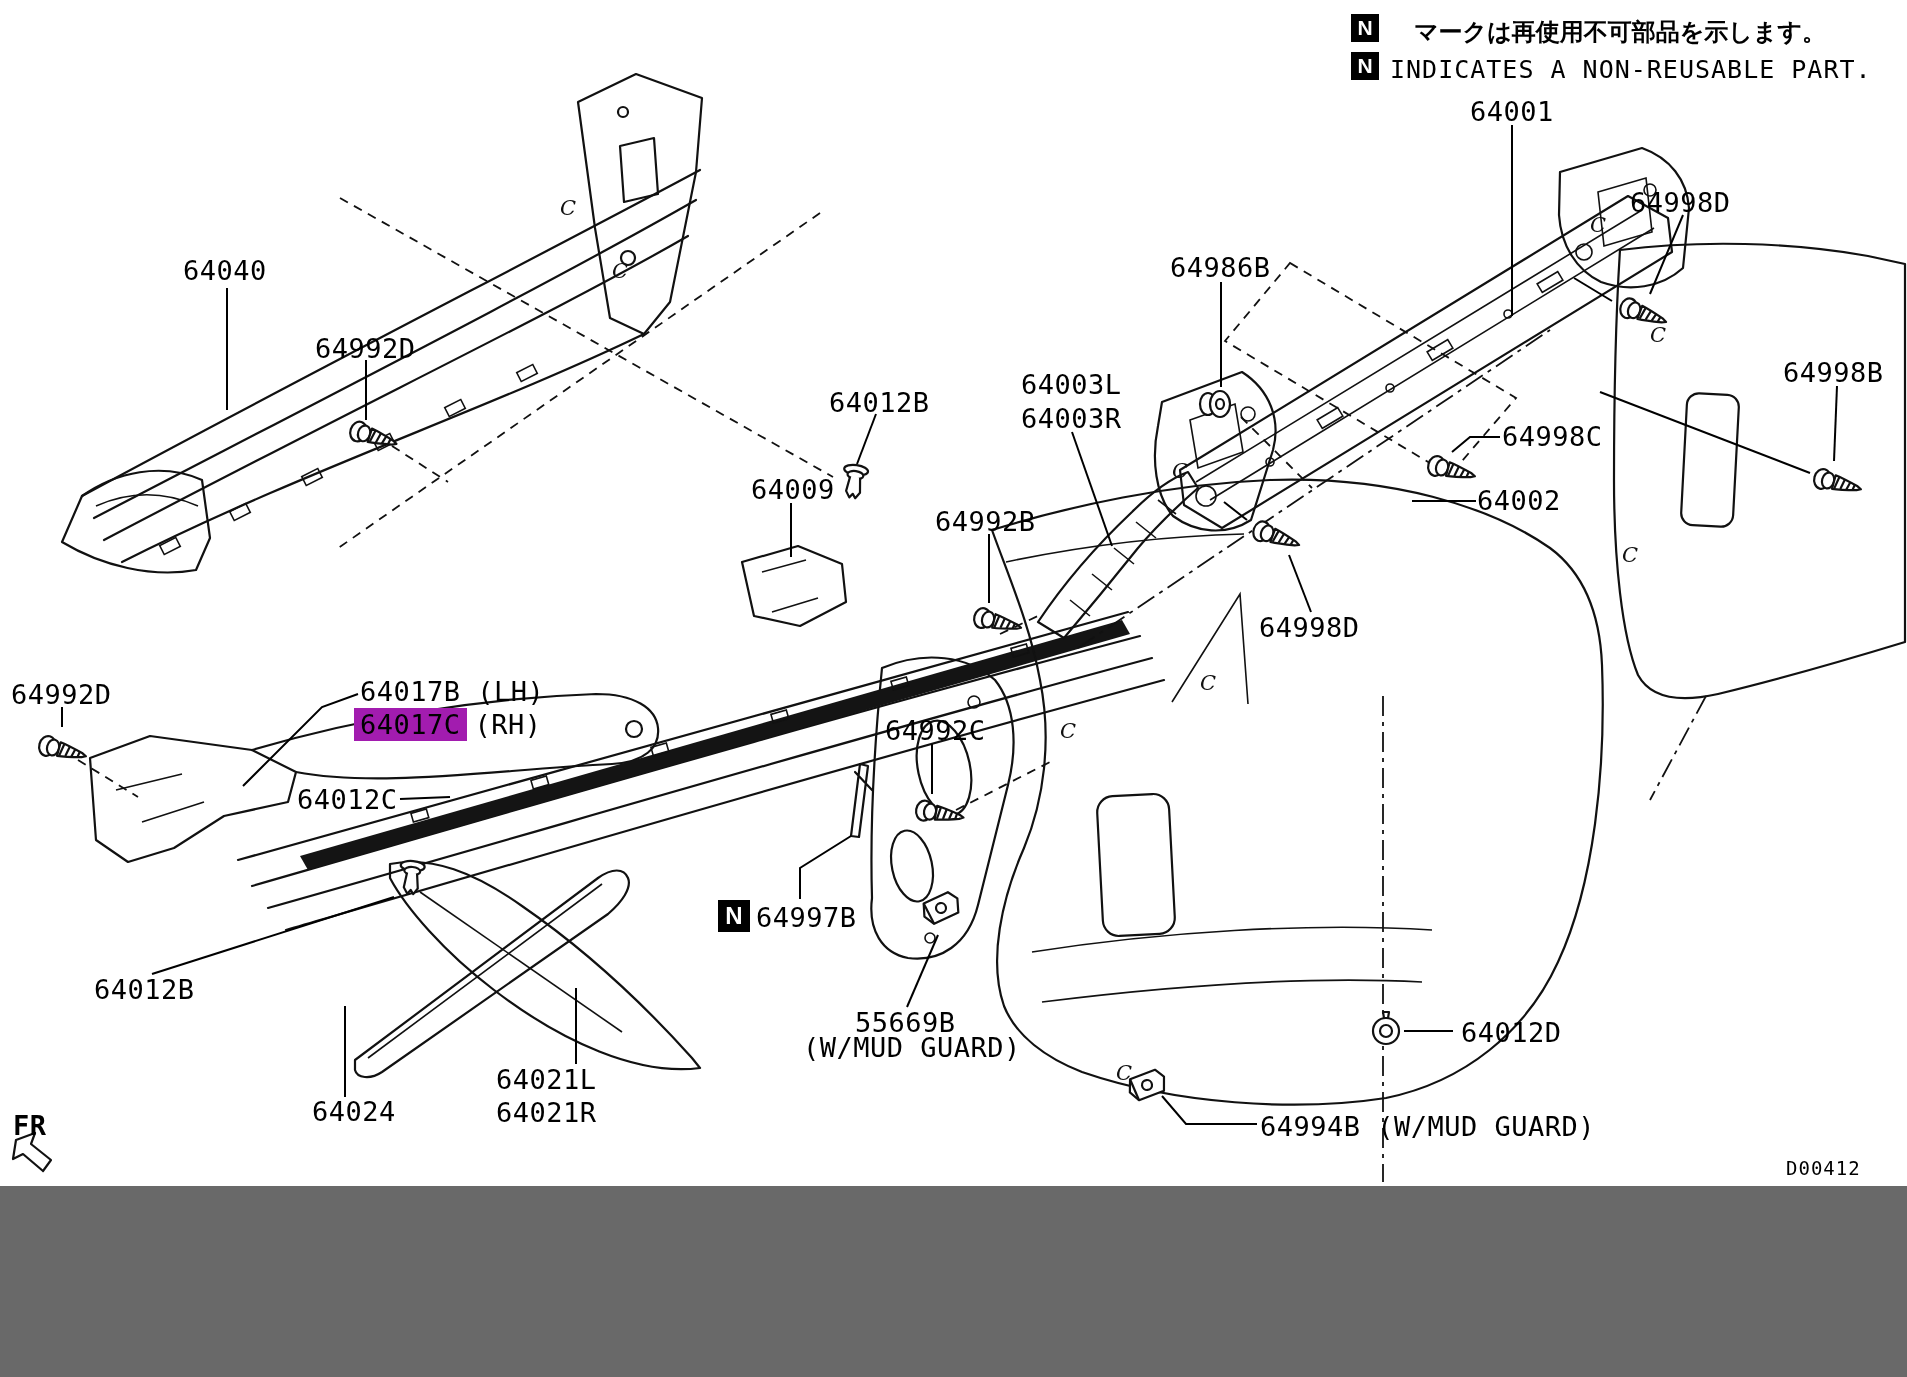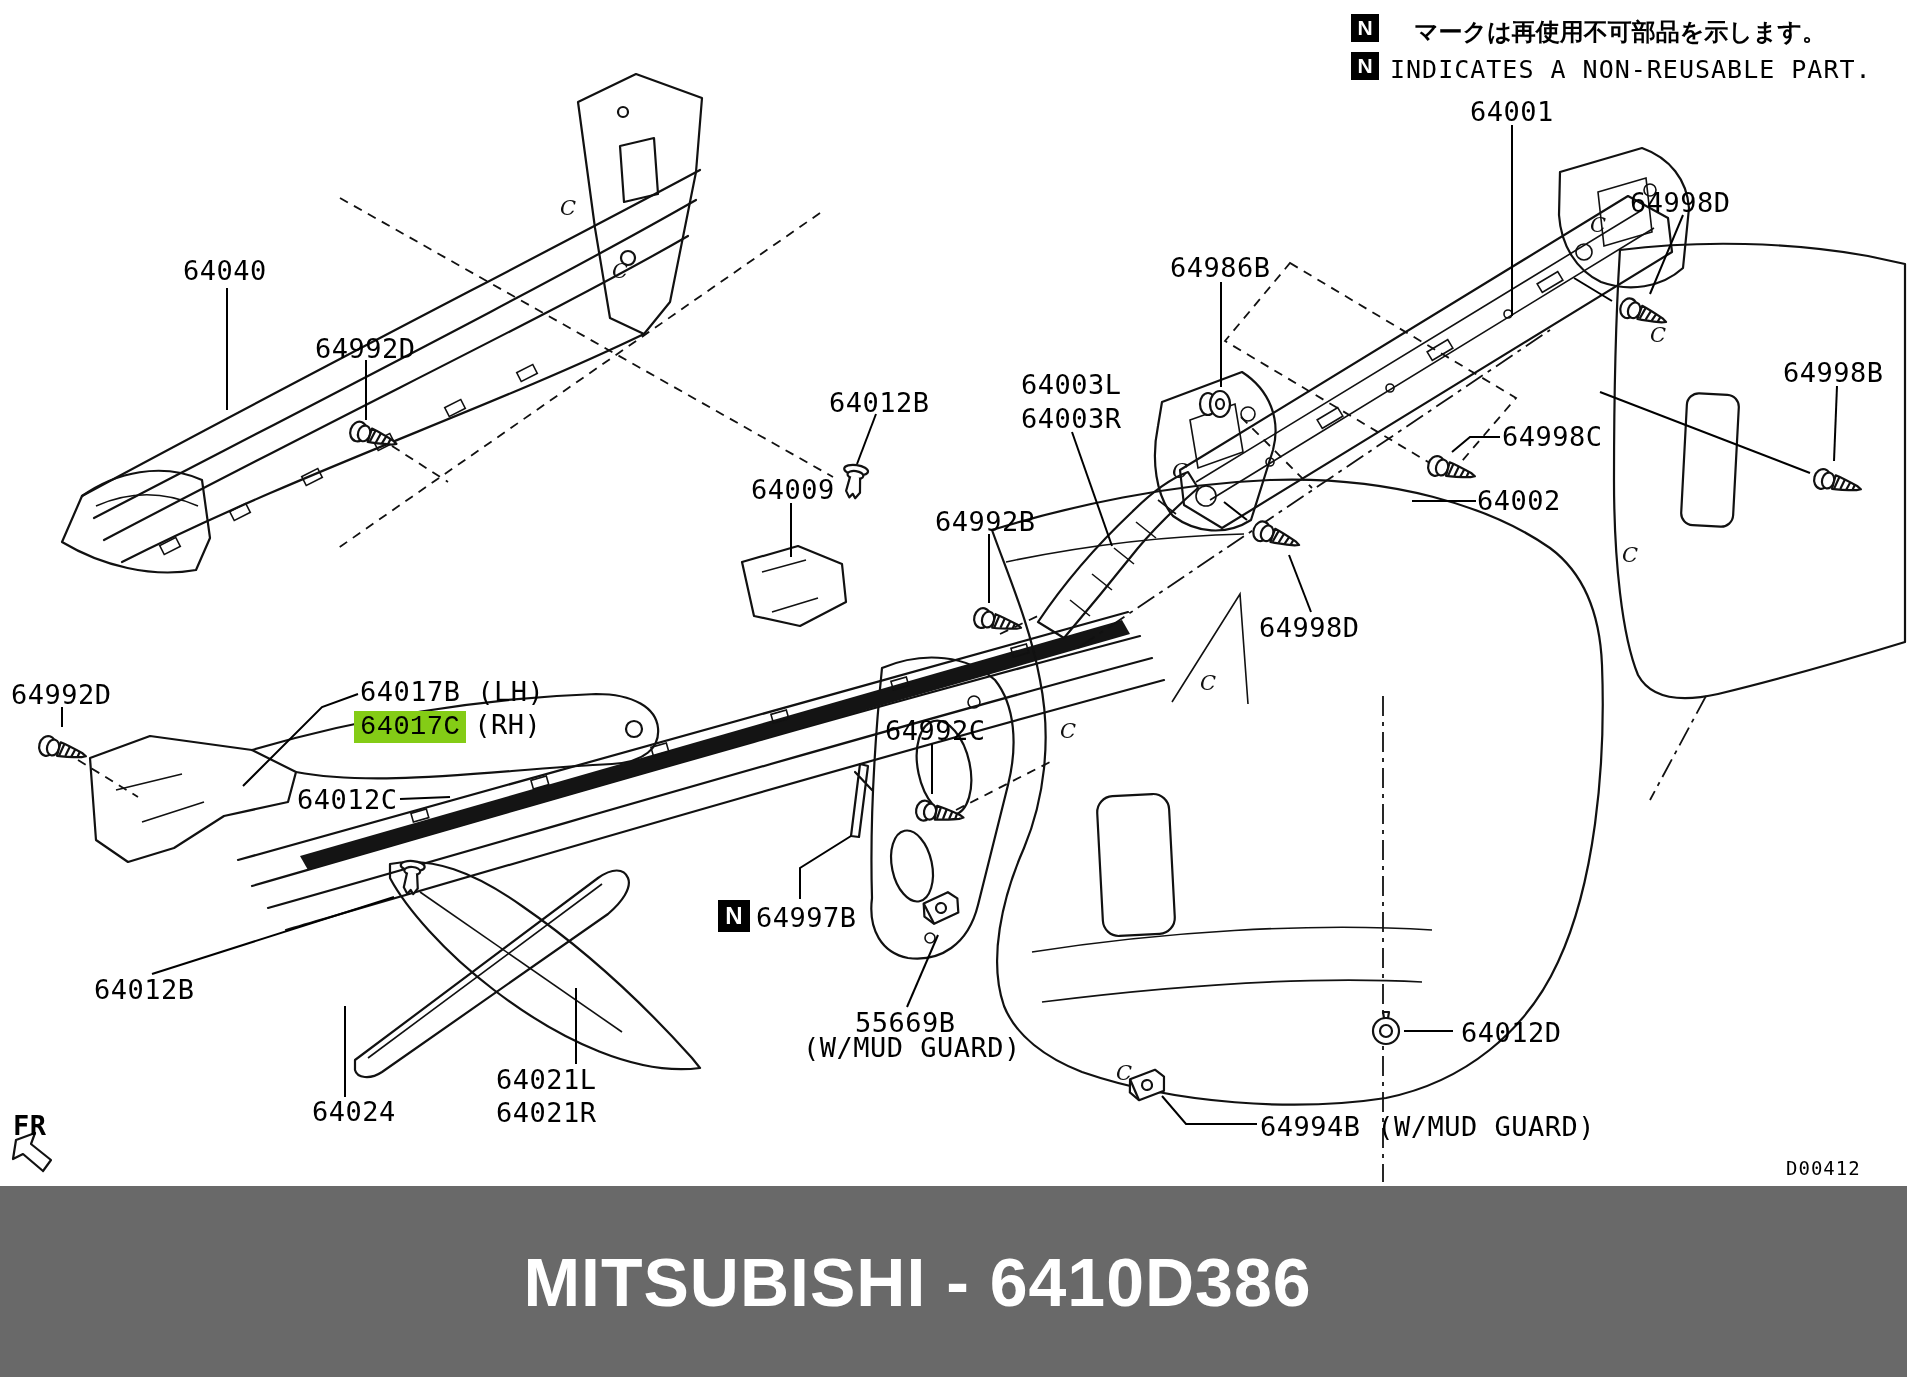--- a/index.html
+++ b/index.html
@@ -13,21 +13,21 @@
   svg .leader{stroke:#000;fill:none;stroke-width:2;}
   svg .dash{stroke:#111;fill:none;stroke-width:1.8;stroke-dasharray:9 7;}
   svg .dashdot{stroke:#111;fill:none;stroke-width:1.8;stroke-dasharray:20 6 4 6;}
   svg .dark{fill:#141414;stroke:none;}
   svg .white{fill:#fff;stroke:#111;stroke-width:2.2;stroke-linejoin:round;}
   svg text.cmark{font-family:"DejaVu Serif",serif;font-style:italic;font-size:21px;fill:#111;stroke:none;}
   .lbl{
     position:absolute;font-size:27px;letter-spacing:0.5px;line-height:1.1;
     white-space:nowrap;color:#000;
   }
-  .lbl .hl{background:#84cc16;padding:1px 6px;margin-left:-6px;font-family:Liberation Mono, monospace;}
+  .lbl .hl{background:#a21caf;padding:1px 6px;margin-left:-6px;}
   .lbl .sfx{margin-left:8px;}
   .small{font-size:19px;letter-spacing:1px;}
   .nbox{
     position:absolute;background:#000;color:#fff;display:flex;align-items:center;justify-content:center;
     font-family:"Liberation Sans",sans-serif;font-weight:bold;
   }
   .legend-line{position:absolute;white-space:nowrap;}
   .legend-jp{font-family:"Liberation Sans",sans-serif;font-size:24px;font-weight:bold;}
   .legend-en{font-size:25px;letter-spacing:1px;}
   .banner{
@@ -298,15 +298,14 @@
 <div class="lbl" style="left:496px;top:1065px;">64021L</div>
 <div class="lbl" style="left:496px;top:1098px;">64021R</div>
 <div class="lbl" style="left:301px;top:1097px;margin-left:11px;">64024</div>
 <div class="lbl" style="left:1260px;top:1112px;">64994B (W/MUD GUARD)</div>
 <div class="lbl" style="left:1461px;top:1018px;">64012D</div>
 
 <div class="lbl" style="left:13px;top:1111px;font-weight:bold;">FR</div>
 <div class="lbl small" style="left:1786px;top:1158px;">D00412</div>
 
 <div class="banner">
-  <span>MITSUBISHI - 6410D386</span>
   <span class="gap"></span>
 </div>
 
 </body></html>

